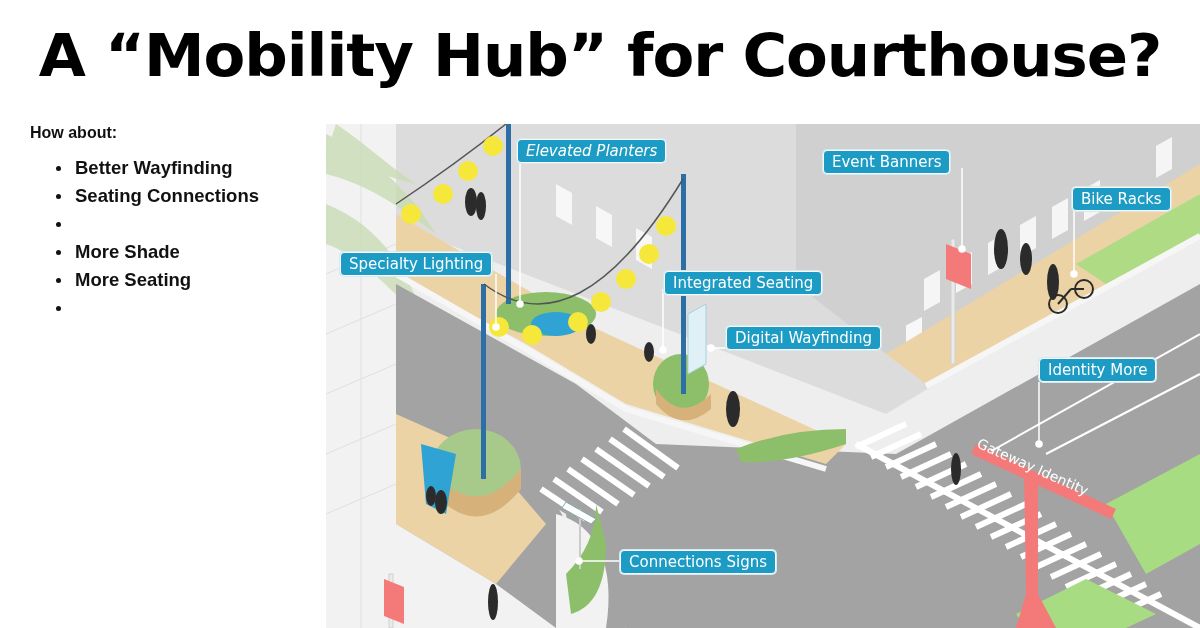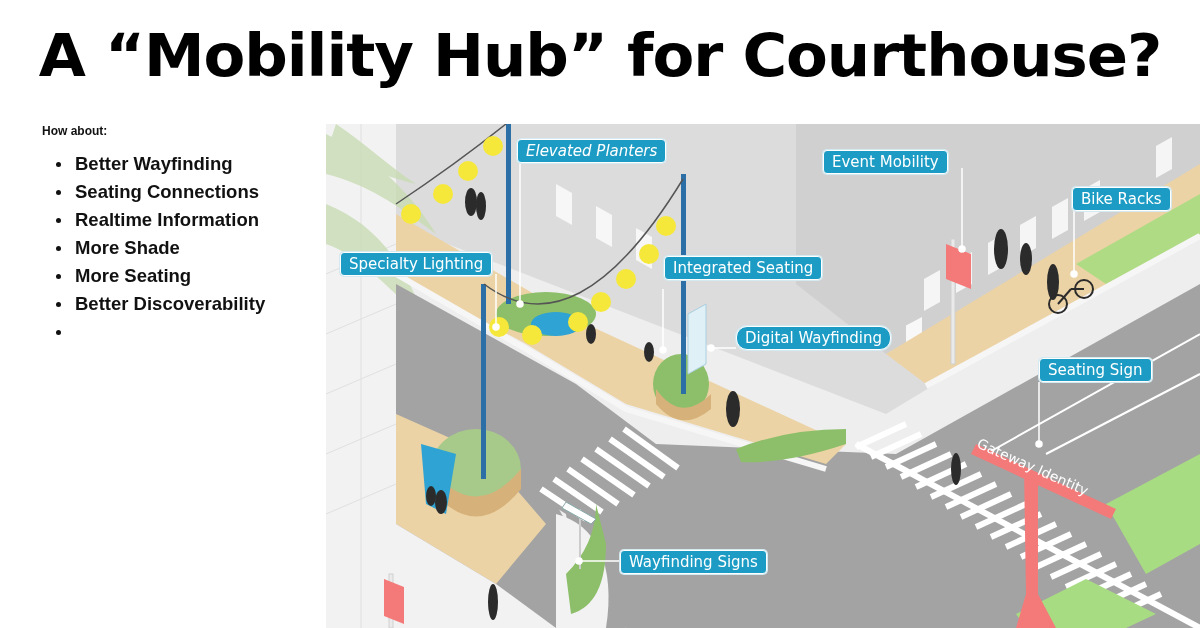--- a/index.html
+++ b/index.html
@@ -1,40 +1,39 @@
 <!DOCTYPE html>
 <html><head>
 <meta charset="utf-8">
 <style>
   html, body { margin:0; padding:0; }
   body { width:1200px; height:628px; background:#ffffff; position:relative; overflow:hidden; font-family:"Liberation Sans", sans-serif; }
   .title { position:absolute; left:0; top:22px; width:1200px; text-align:center; font-family:"DejaVu Sans", sans-serif; font-weight:bold; font-size:58px; letter-spacing:-1px; color:#000; transform:scaleX(1.05); transform-origin:center; }
   .list-wrap { position:absolute; left:30px; top:124px; width:295px; }
-  .list-heading { font-weight:bold; font-size:12px; color:#111; margin:0 0 4px 12px; }
+  .list-heading { font-weight:bold; font-size:16px; color:#111; margin:0 0 4px 0; }
   .list { list-style:none; margin:12px; padding:0 0 0 14px; }
   .list li { font-weight:bold; font-size:18.5px; color:#111; height:28px; line-height:28px; position:relative; padding-left:19px; }
   .list li .bullet { position:absolute; left:0; top:12px; width:5px; height:5px; border-radius:50%; background:#111; }
   .illus { position:absolute; left:326px; top:124px; width:874px; height:504px; overflow:hidden; background:#efefef; }
   .illus svg { position:absolute; left:0; top:0; }
   .label { position:absolute; background:#1c9cc4; color:#fff; font-size:15px; height:22px; line-height:22px; padding:0 8px; border-radius:4px; border:1.5px solid #ffffff; box-shadow:0 0 0 1px #d5e9f0; white-space:nowrap; font-family:"DejaVu Sans", sans-serif; }
 </style>
 </head>
 <body>
 
 <div class="title">A “Mobility Hub” for Courthouse?</div>
 
 <div class="list-wrap">
   <div class="list-heading">How about:</div>
   <ul class="list">
     <li><span class="bullet"></span><span>Better Wayfinding</span></li>
     <li><span class="bullet"></span><span>Seating Connections</span></li>
-    <li><span class="bullet"></span><span>Realtime Information</span></li>
+    <li><span class="bullet"></span></li>
     <li><span class="bullet"></span><span>More Shade</span></li>
     <li><span class="bullet"></span><span>More Seating</span></li>
-    <li><span class="bullet"></span><span>Better Discoverability</span></li>
     <li><span class="bullet"></span></li>
   </ul>
 </div>
 
 <div class="illus">
   <svg width="874" height="504" viewBox="0 0 874 504">
 
     <rect x="0" y="0" width="874" height="504" fill="#eeeeee"></rect>
     <polygon points="70,0 874,0 874,100 560,290 70,100" fill="#dcdcdc"></polygon>
     <polygon points="470,0 874,0 874,60 560,230 470,160" fill="#d0d0d0"></polygon>
@@ -212,20 +211,20 @@
       <line x1="748" y1="86" x2="748" y2="150"></line>
         <circle cx="748" cy="150" r="3"></circle>
       <line x1="713" y1="258" x2="713" y2="320"></line>
         <circle cx="713" cy="320" r="3"></circle>
       <line x1="253" y1="437" x2="295" y2="437"></line>
         <circle cx="253" cy="437" r="3"></circle>
     </g>
   </svg>
 
   <div class="label" style="left:191px; top:15px;font-style:italic;">Elevated Planters</div>
-  <div class="label" style="left:497px; top:26px;">Event Mobility</div>
+  <div class="label" style="left:497px; top:26px;">Event Banners</div>
   <div class="label" style="left:746px; top:63px;text-align:right;">Bike Racks</div>
   <div class="label" style="left:14px; top:128px;">Specialty Lighting</div>
-  <div class="label" style="left:338px; top:132px;text-align:right;">Integrated Seating</div>
-  <div class="label" style="left:410px; top:202px;border-radius:11px;">Digital Wayfinding</div>
-  <div class="label" style="left:713px; top:234px;">Seating Sign</div>
-  <div class="label" style="left:294px; top:426px;">Wayfinding Signs</div>
+  <div class="label" style="left:338px; top:147px;text-align:right;">Integrated Seating</div>
+  <div class="label" style="left:400px; top:202px;">Digital Wayfinding</div>
+  <div class="label" style="left:713px; top:234px;">Identity More</div>
+  <div class="label" style="left:294px; top:426px;">Connections Signs</div>
 </div>
 
 </body></html>

